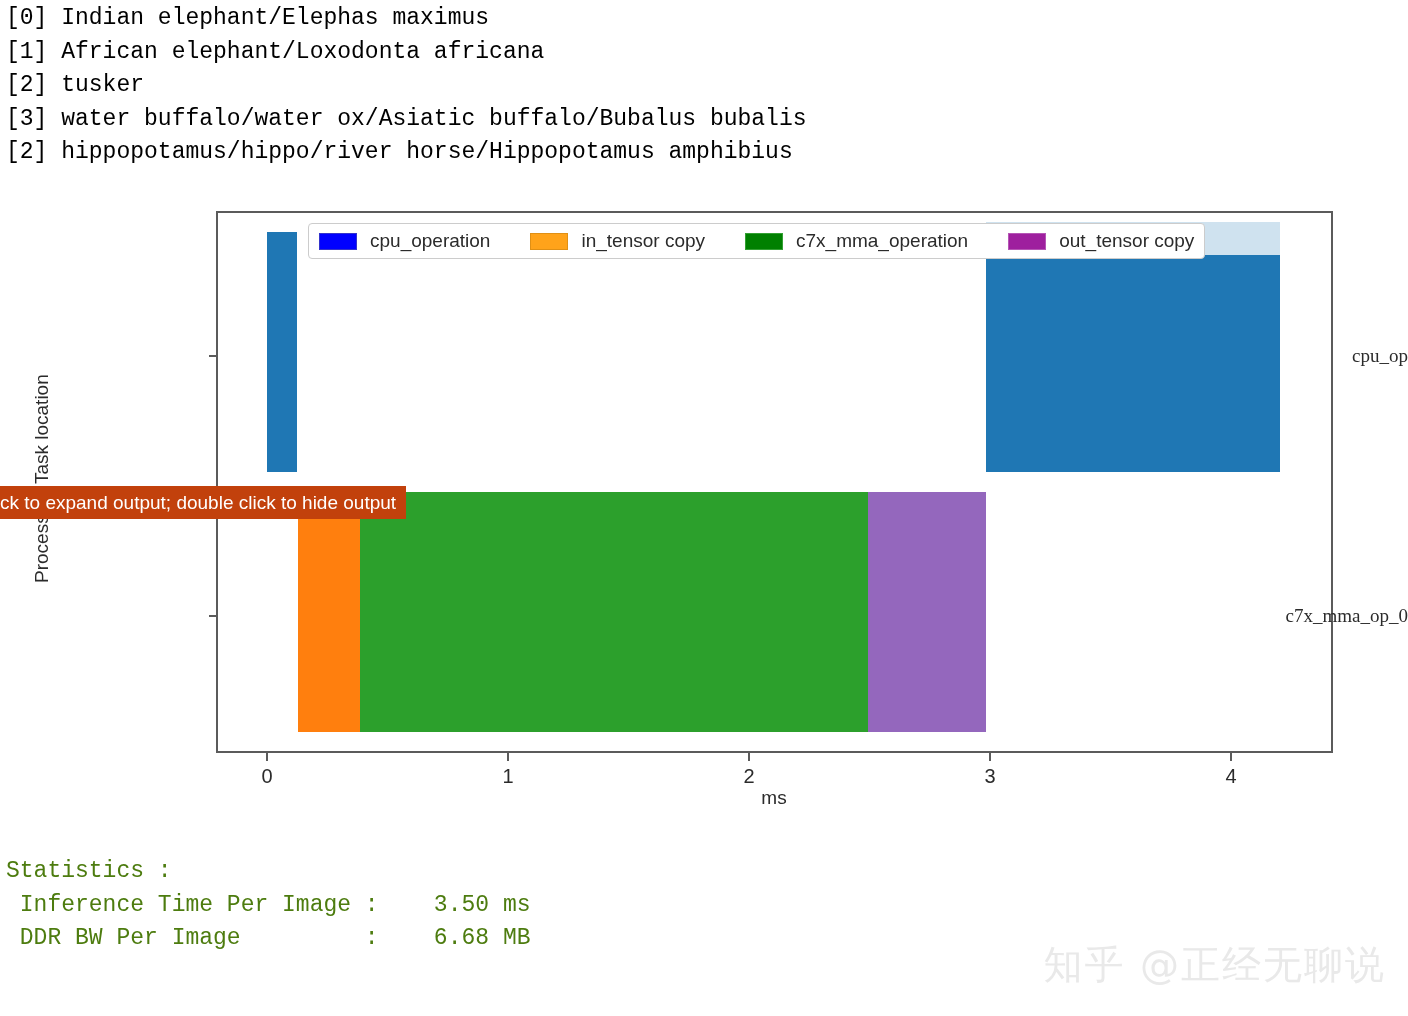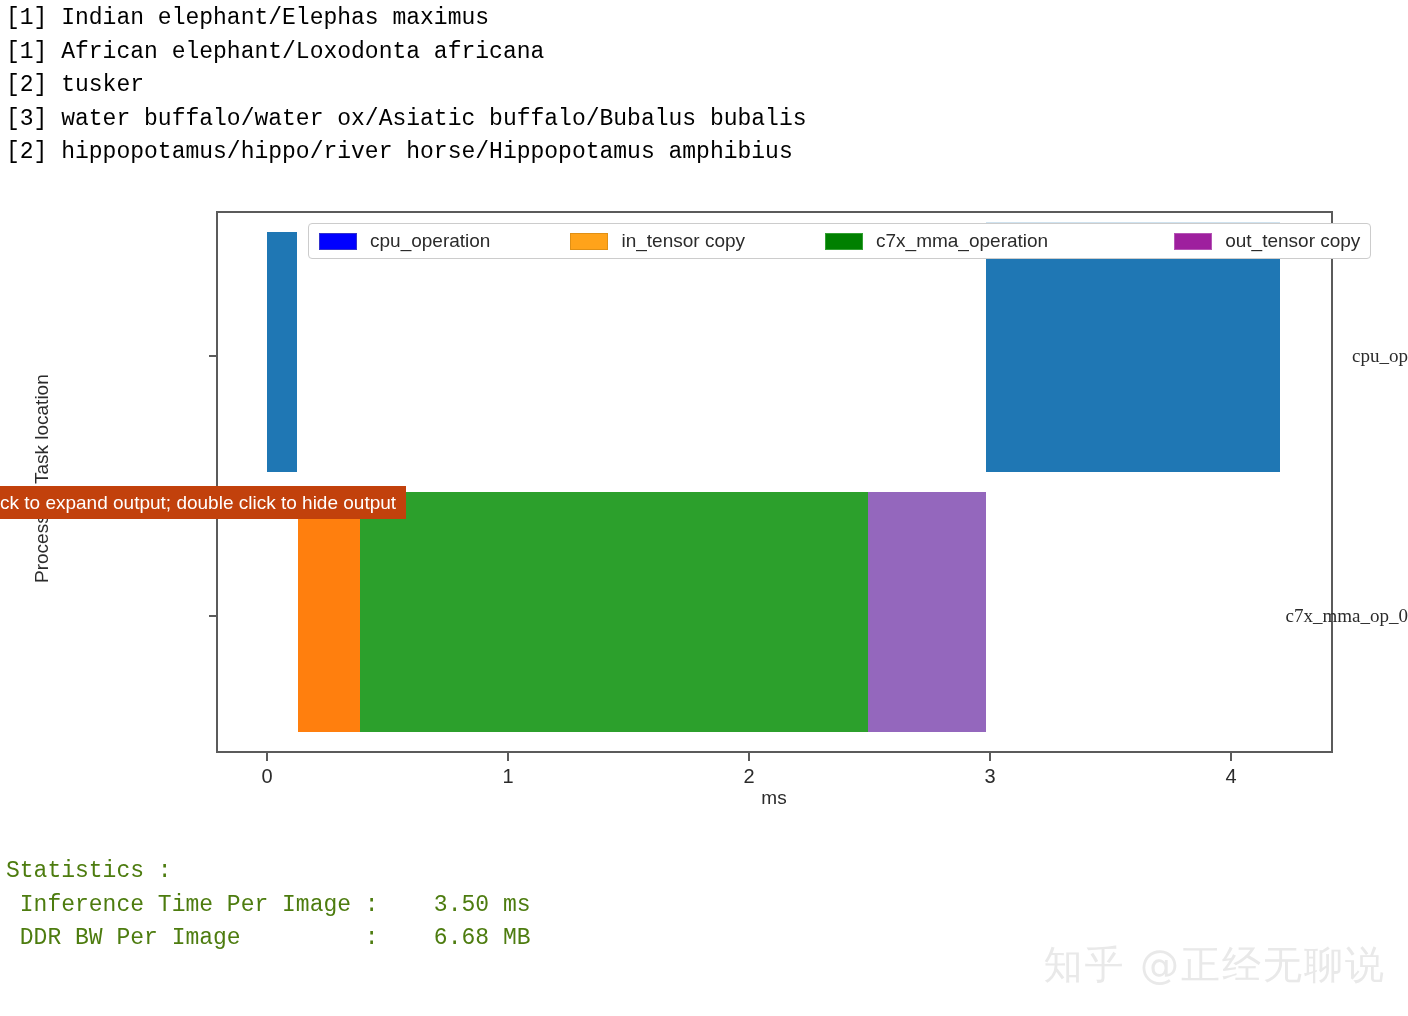--- a/index.html
+++ b/index.html
@@ -69,29 +69,28 @@
     top: 43px;
     height: 36px;
     background: #ffffff;
     border: 1px solid #cccccc;
     border-radius: 4px;
     display: flex;
     align-items: center;
     padding: 0 10px;
     box-sizing: border-box;
     z-index: 5;
-    gap: 40px;
   }
   .legend-entry {
     display: flex;
     align-items: center;
     margin-right: 40px;
     white-space: nowrap;
   }
-  .legend-entry:last-child { margin-right: 0; margin-left: 46px; }
+  .legend-entry:last-child { margin-right: 0; }
   .legend-swatch {
     width: 38px;
     height: 17px;
     margin-right: 13px;
     box-sizing: border-box;
   }
   .legend-label {
     font-family: "Liberation Sans", sans-serif;
     font-size: 19px;
     color: #2b2b2b;
@@ -190,21 +189,21 @@
     font-size: 39px;
     color: #e9e9e9;
     white-space: nowrap;
     letter-spacing: 2px;
   }
 </style>
 </head>
 <body>
 
 <div class="console-block">
-  <div class="console-line">[1] Indian elephant/Elephas maximus</div>
+  <div class="console-line">[0] Indian elephant/Elephas maximus</div>
   <div class="console-line">[1] African elephant/Loxodonta africana</div>
   <div class="console-line">[2] tusker</div>
   <div class="console-line">[3] water buffalo/water ox/Asiatic buffalo/Bubalus bubalis</div>
   <div class="console-line">[2] hippopotamus/hippo/river horse/Hippopotamus amphibius</div>
 </div>
 
 <div class="figure">
 
   <div class="axes-frame"></div>
 

